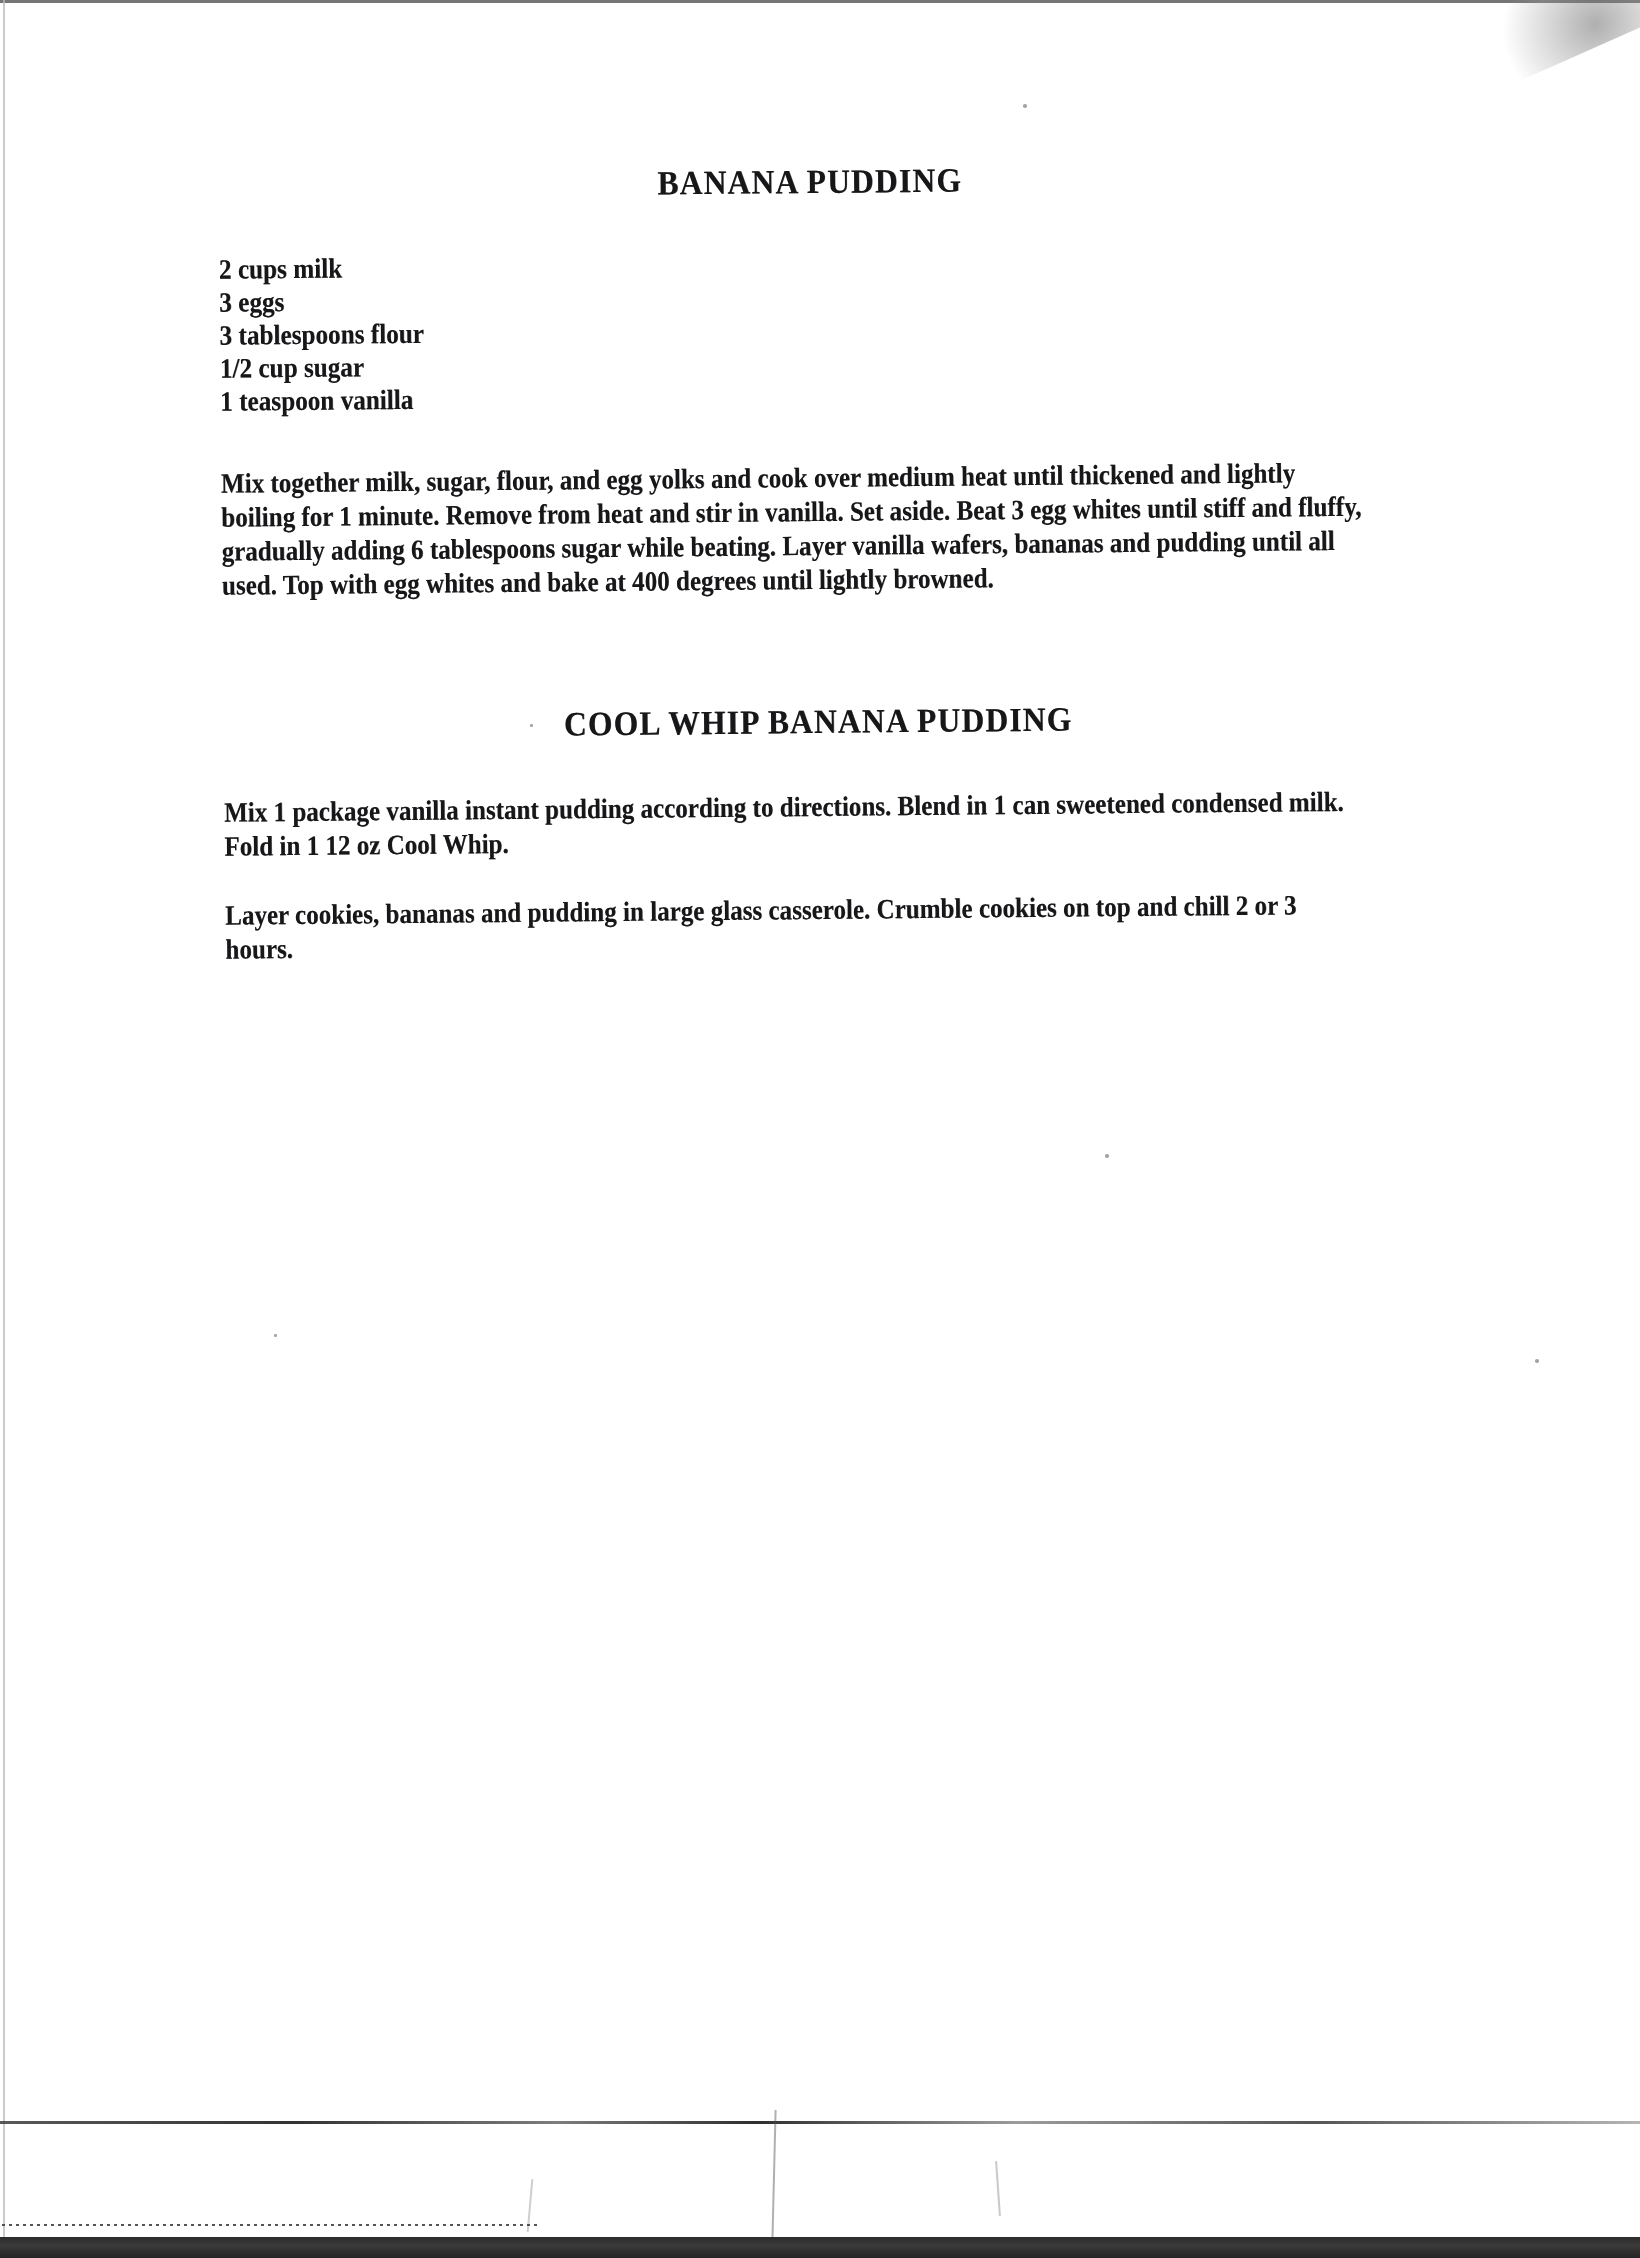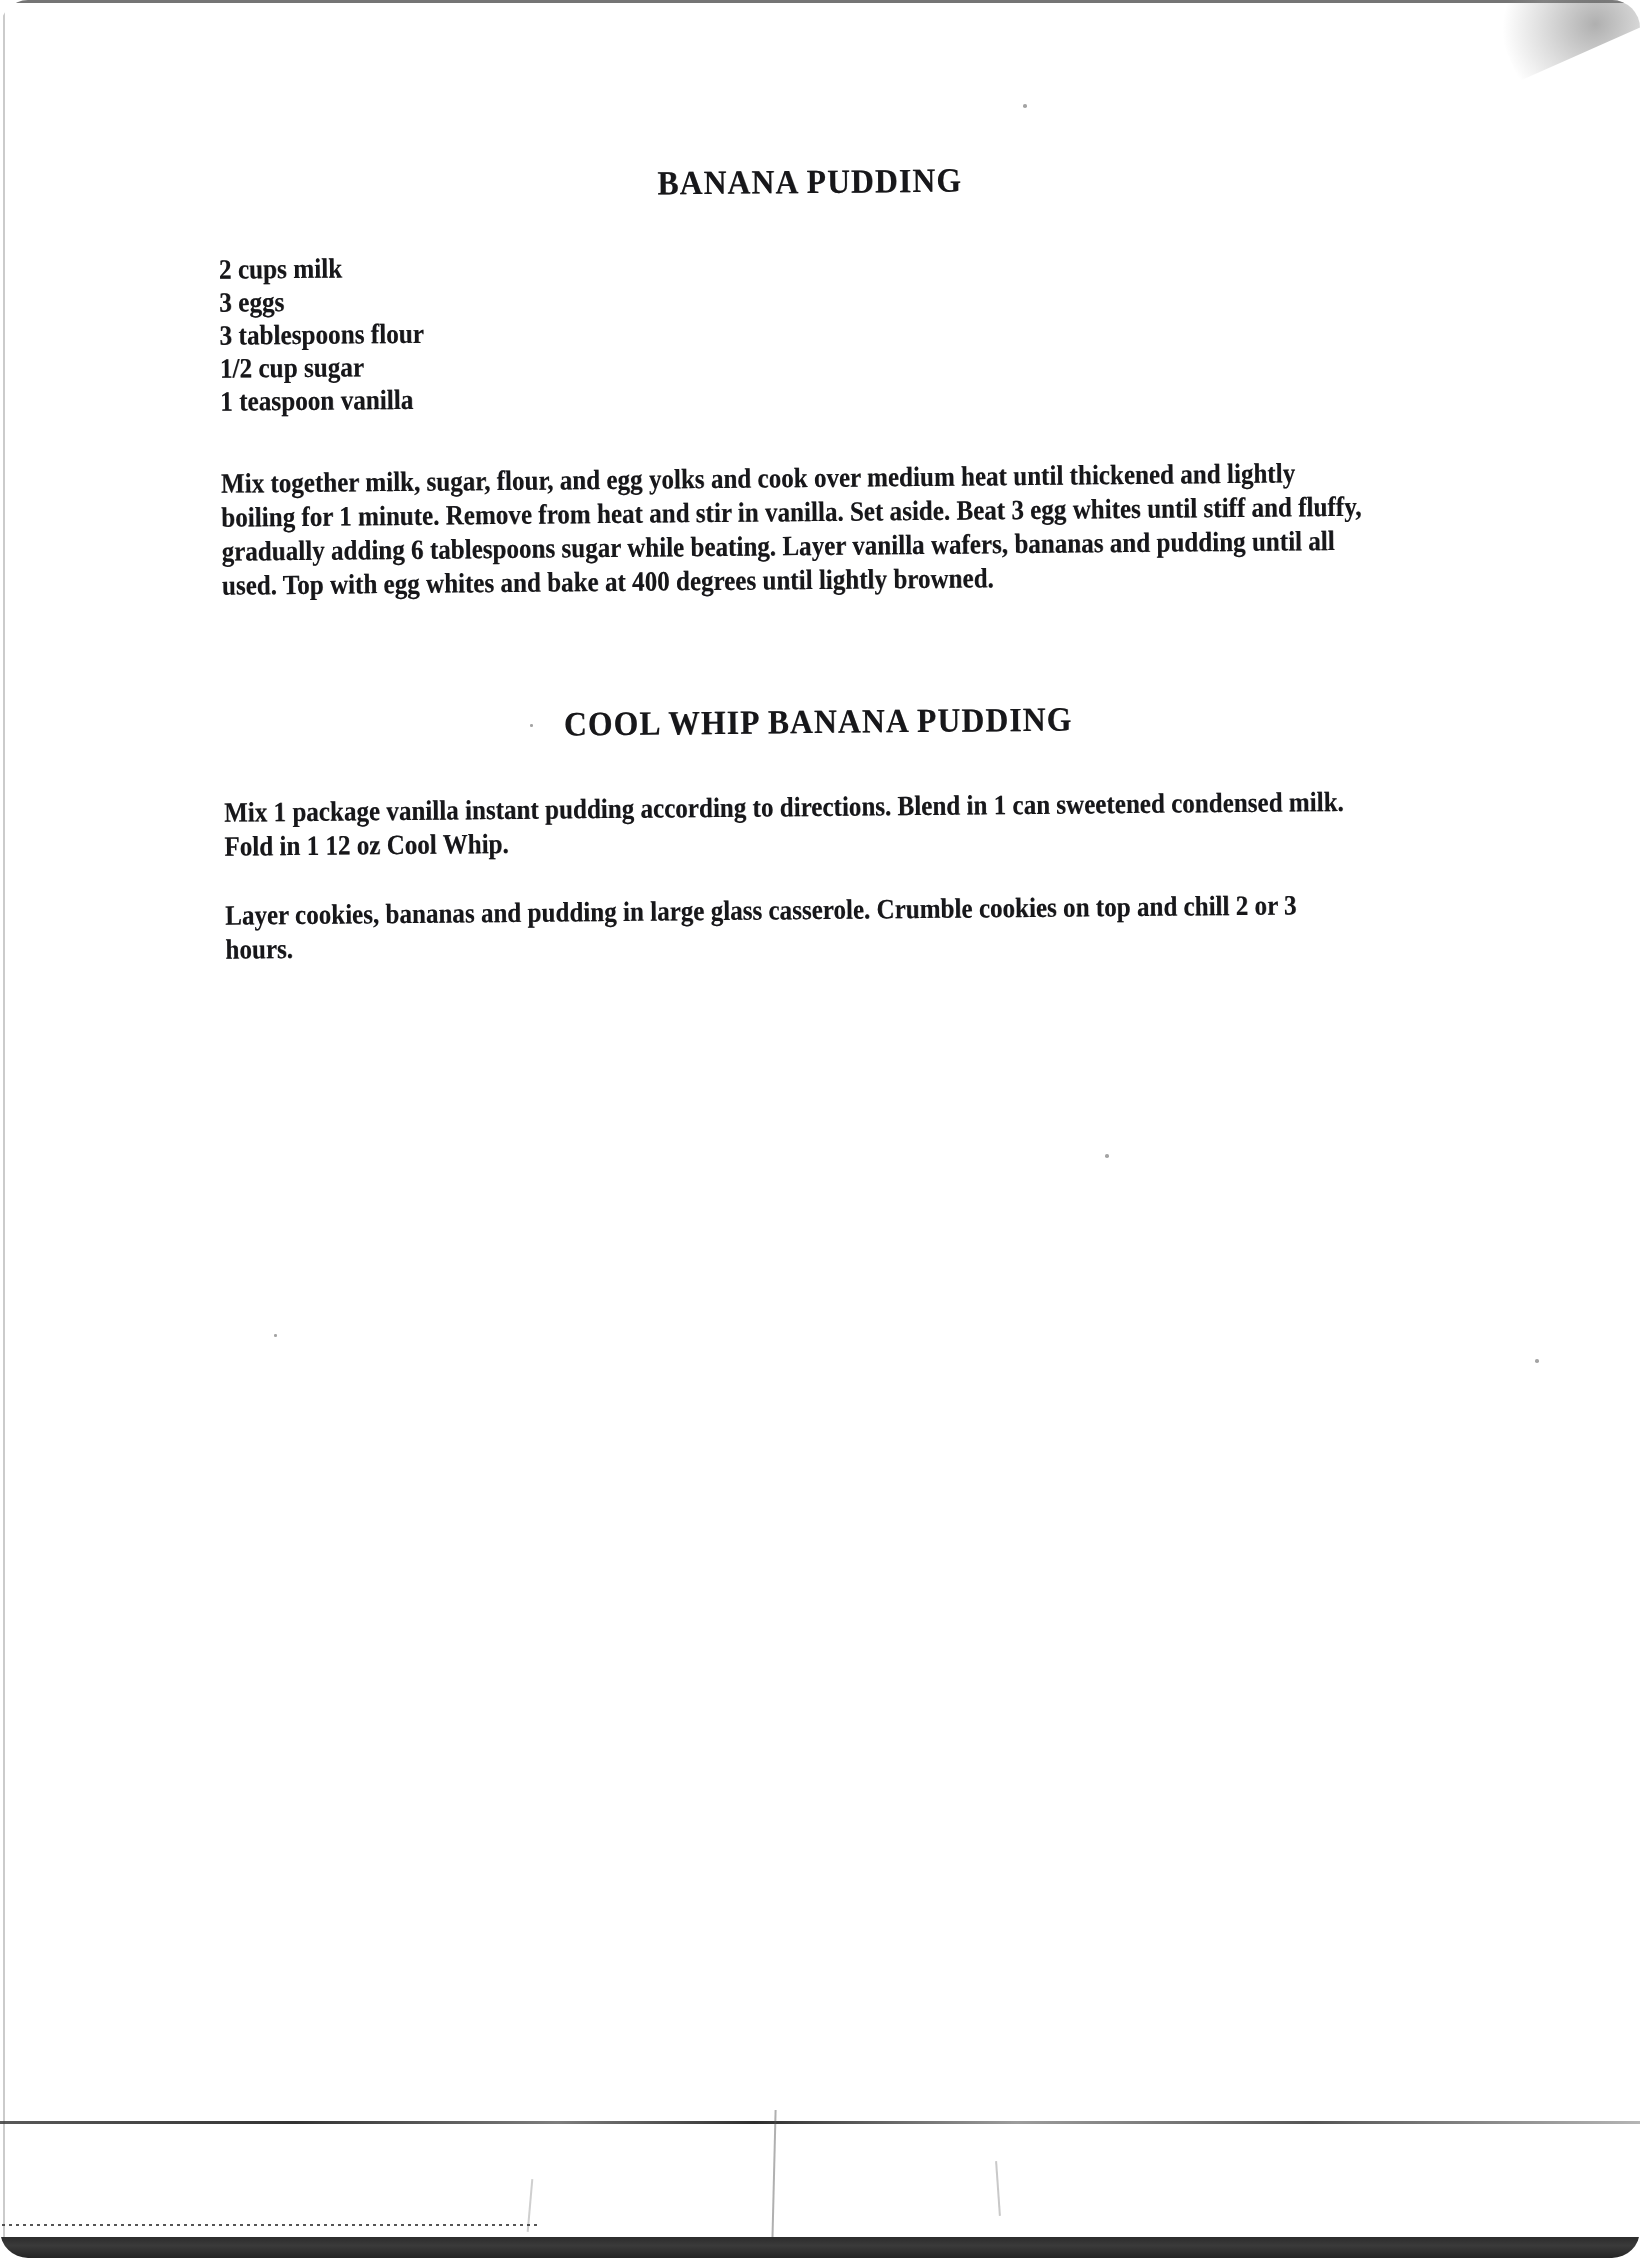--- a/index.html
+++ b/index.html
@@ -10,21 +10,20 @@
   }
 
   .page {
     position: relative;
     width: 1640px;
     height: 2258px;
     background: #ffffff;
     overflow: hidden;
     font-family: "Liberation Serif", "DejaVu Serif", serif;
     color: #1a1a1a;
-    border-radius: 28px;
   }
 
   
   .edge-top {
     position: absolute;
     left: 0; top: 0;
     width: 1640px; height: 2.6px;
     background: #5d5d5d;
     opacity: 0.85;
   }

